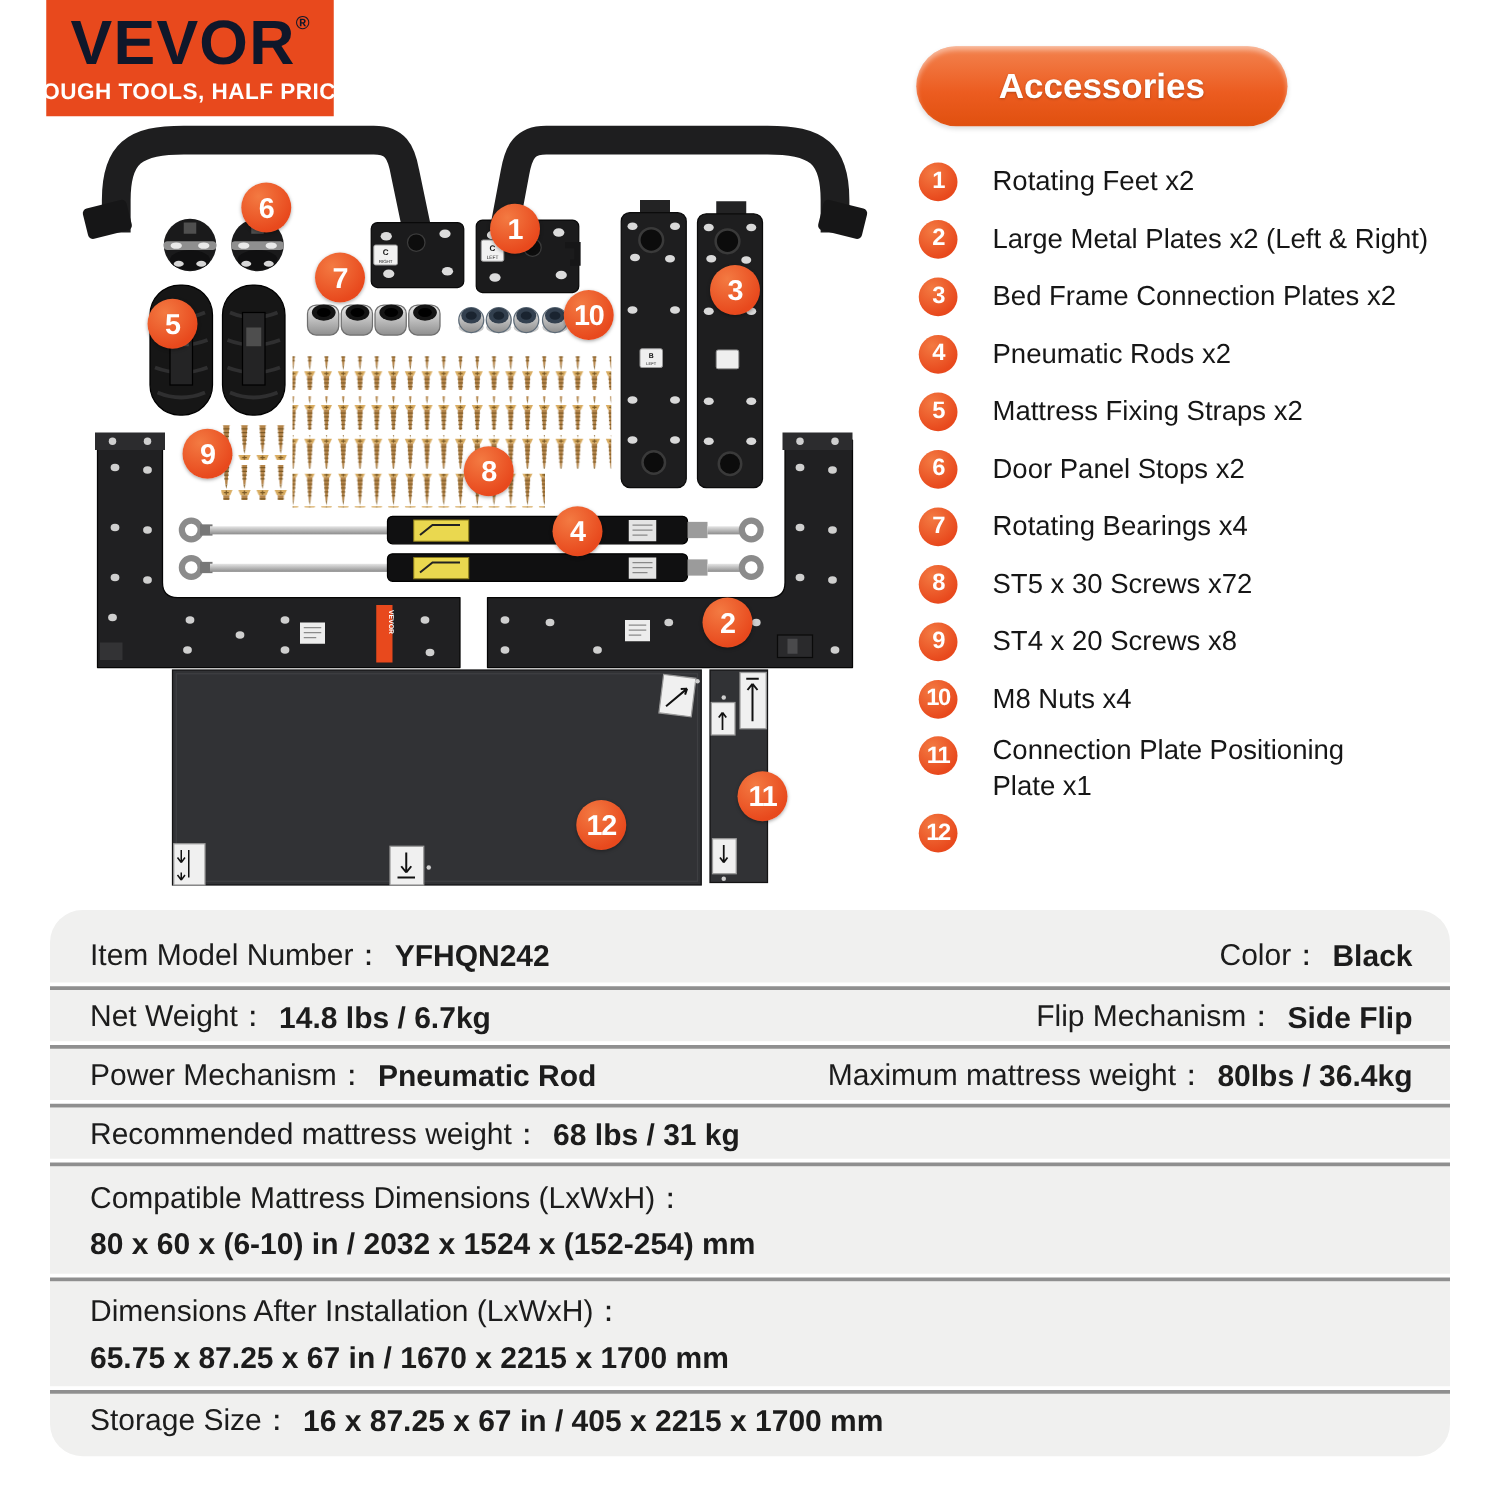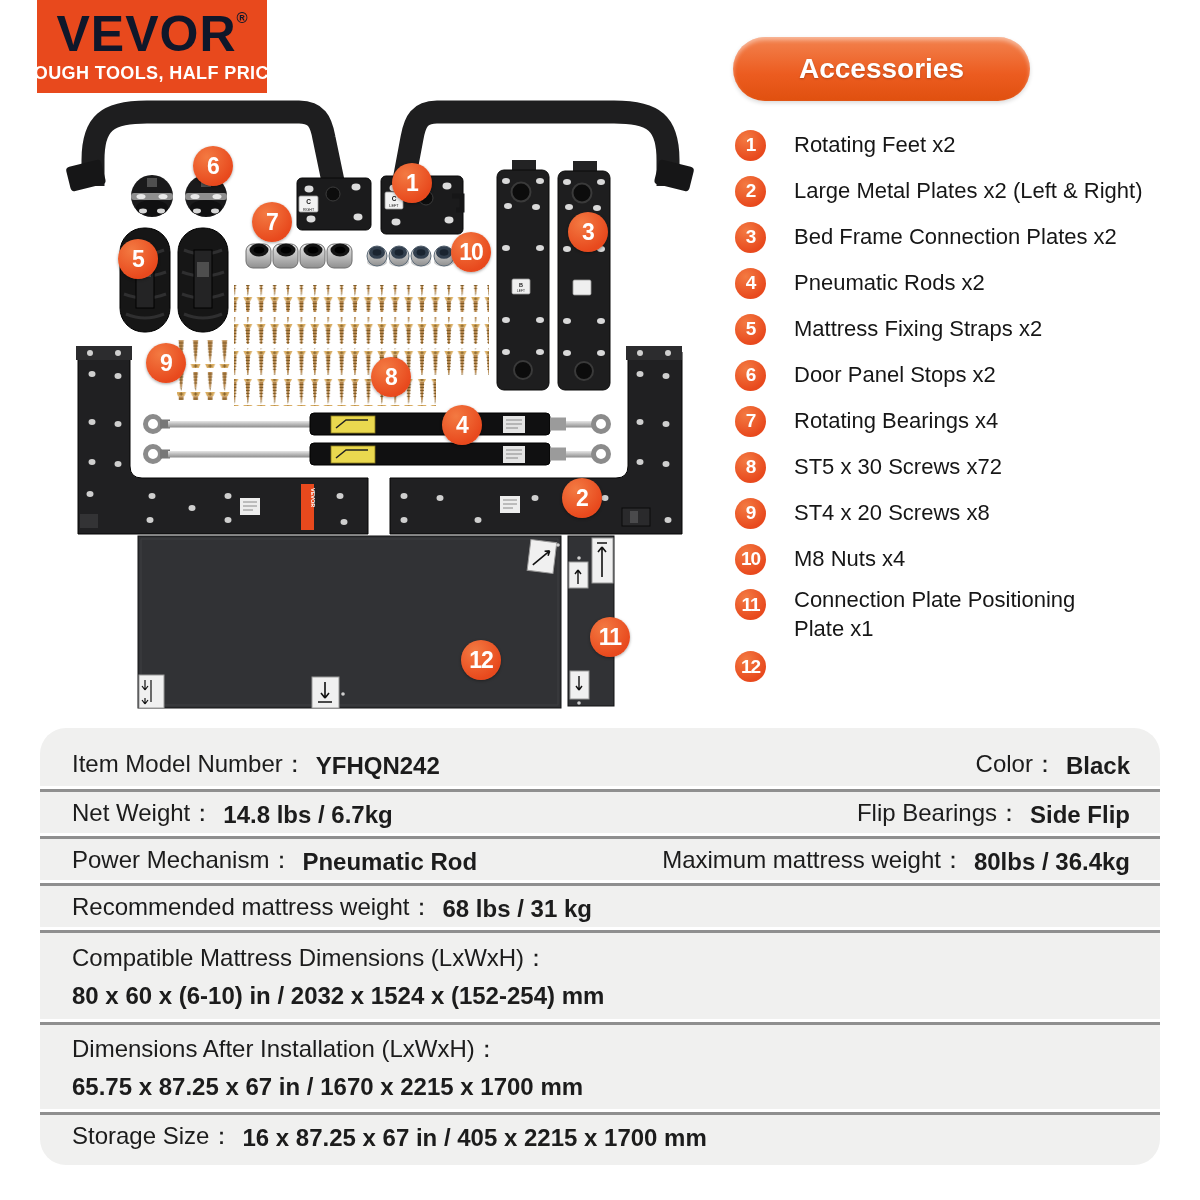--- a/index.html
+++ b/index.html
@@ -451,21 +451,21 @@
           <span class="svalue">Black</span>
         </span>
     </div>
     <div class="sep"></div>
     <div class="srow h41">
       <span class="grp">
           <span class="slabel">Net Weight：</span>
           <span class="svalue">14.8 lbs / 6.7kg</span>
         </span>
       <span class="grp right">
-          <span class="slabel">Flip Bearings：</span>
+          <span class="slabel">Flip Mechanism：</span>
           <span class="svalue">Side Flip</span>
         </span>
     </div>
     <div class="sep"></div>
     <div class="srow h41">
       <span class="grp">
           <span class="slabel">Power Mechanism：</span>
           <span class="svalue">Pneumatic Rod</span>
         </span>
       <span class="grp right">

